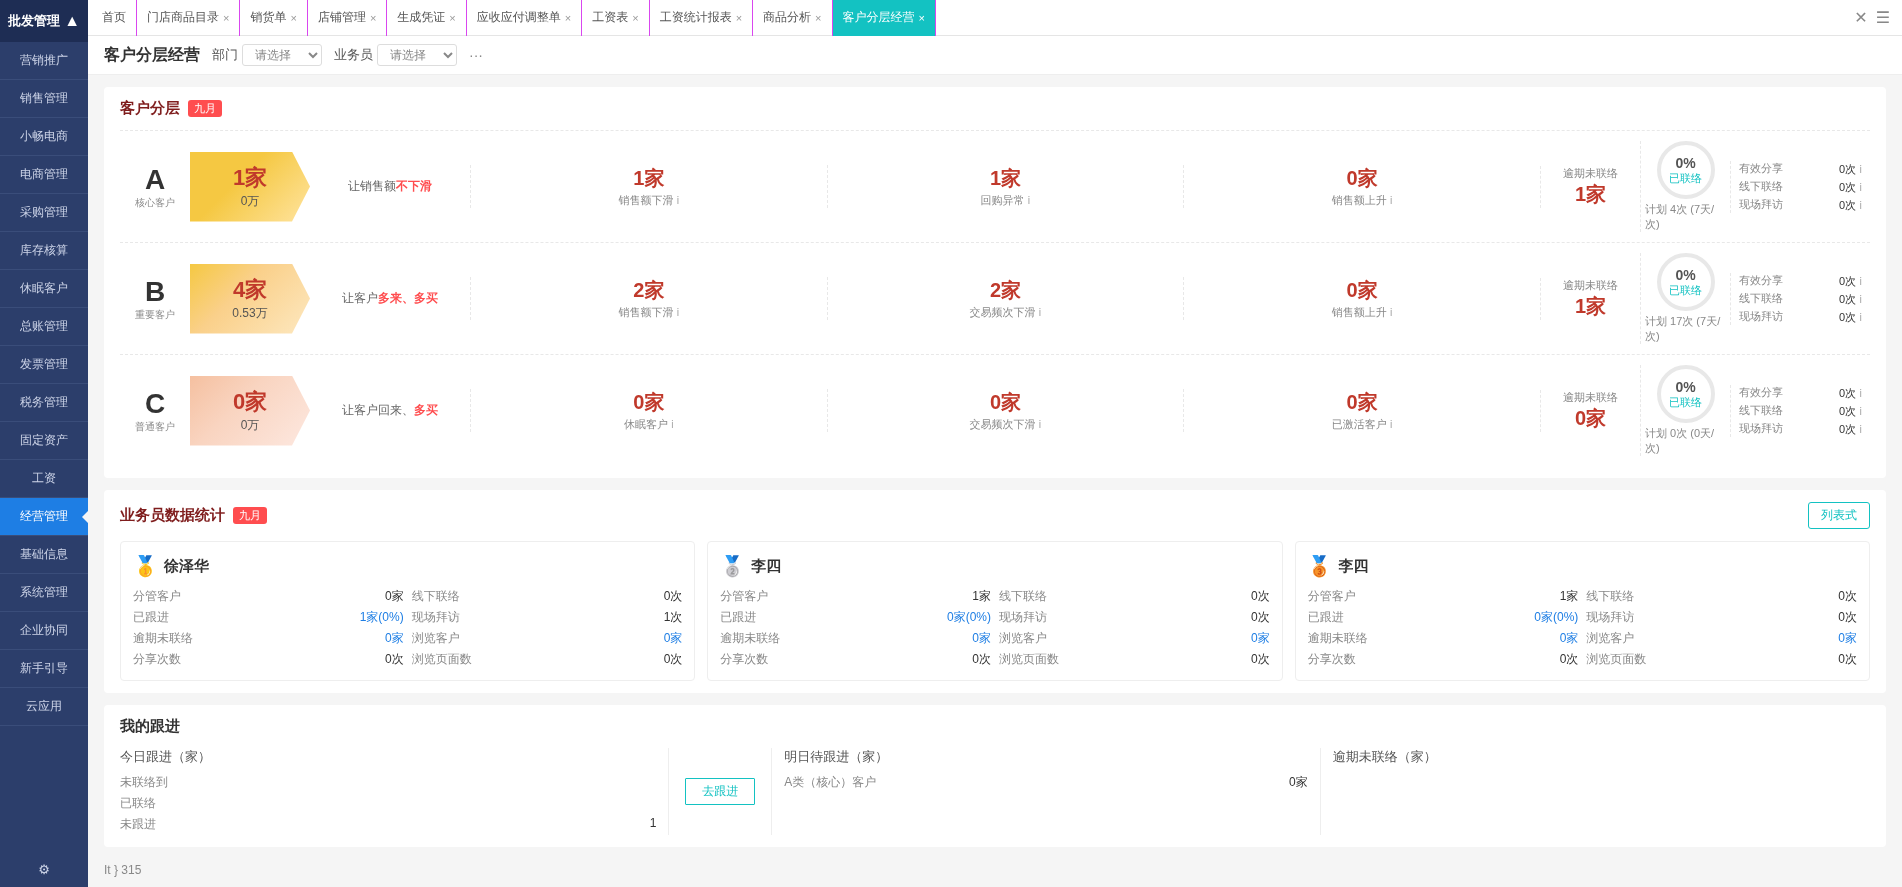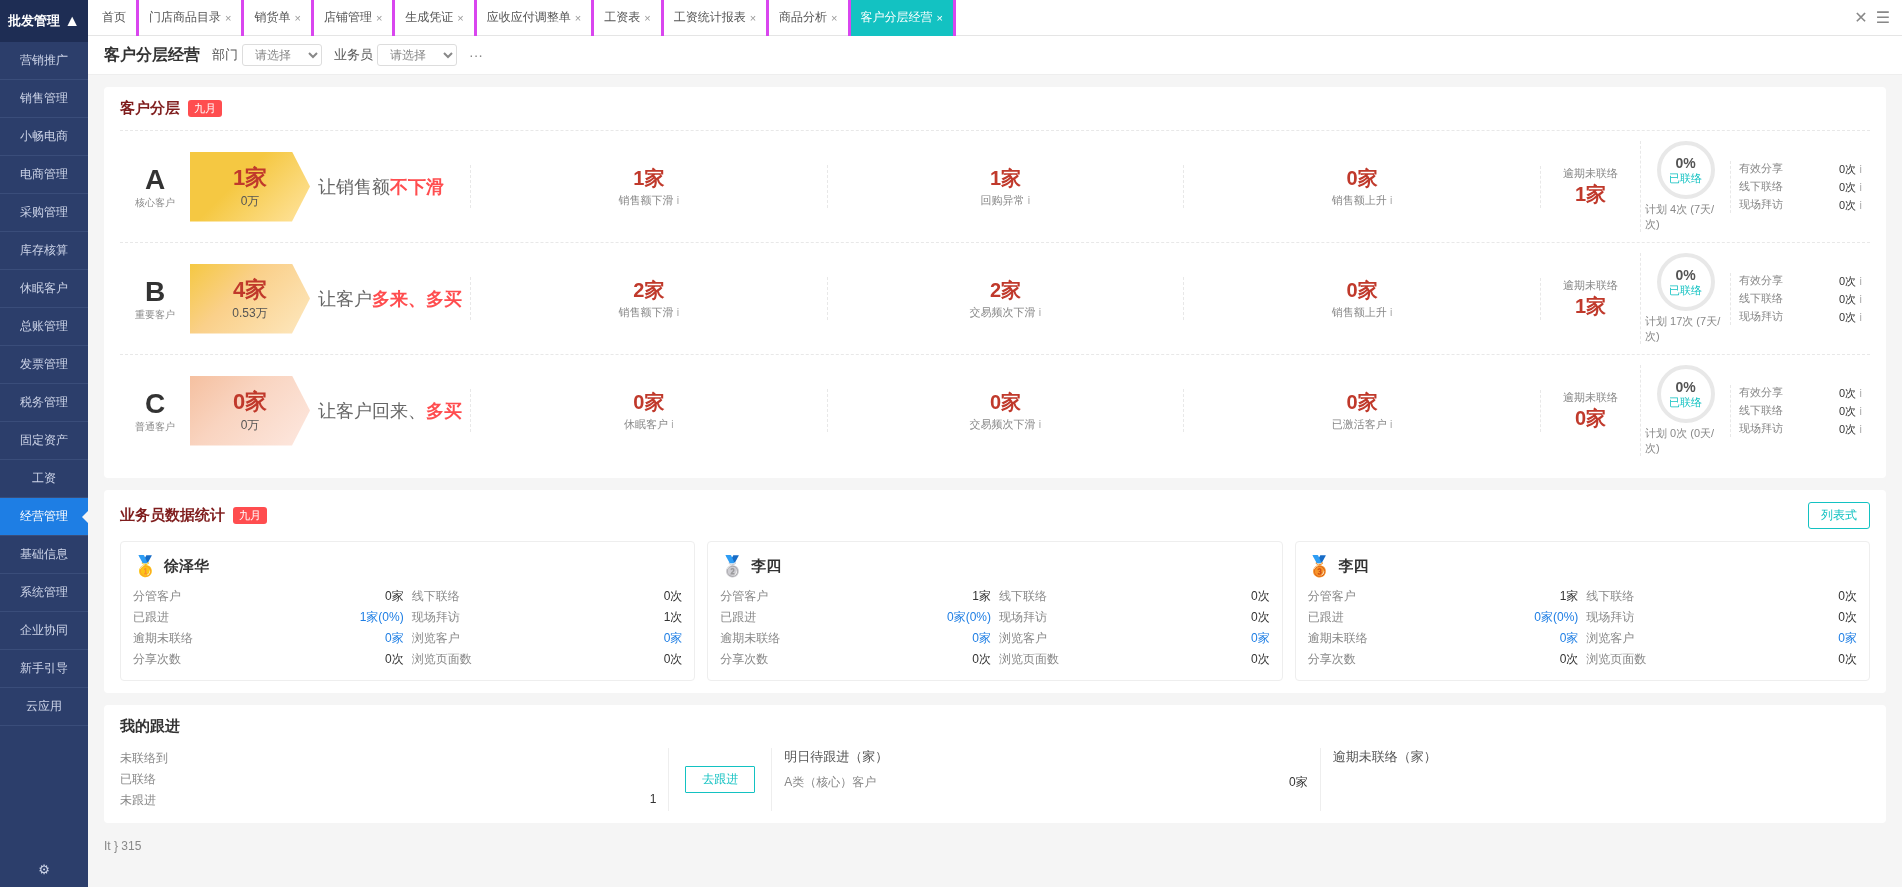--- a/index.html
+++ b/index.html
@@ -66,21 +66,21 @@
       padding: 0 4px;
       flex-shrink: 0;
     }
     .tab {
       display: flex; align-items: center;
       padding: 0 10px;
       height: 36px;
       font-size: 12px;
       cursor: pointer;
       color: #555;
-      border-right: 3px solid #d946ef;
+      border-right: 1px solid #d946ef;
       white-space: nowrap;
     }
     .tab .close { margin-left: 4px; color: #999; font-size: 11px; }
     .tab.active { background: #13c2c2; color: #fff; }
     .tab.active .close { color: #fff; }
     .tabbar-right { margin-left: auto; display: flex; align-items: center; gap: 8px; padding-right: 8px; }
     .tabbar-btn { font-size: 16px; cursor: pointer; color: #888; }
 
     
     .filterbar {
@@ -162,22 +162,22 @@
     .tier-stats-bg-c {
       background: linear-gradient(135deg, #f5c0a0 0%, #f9d4c0 40%, #fde8e0 100%);
       clip-path: polygon(0 0, 85% 0, 100% 50%, 85% 100%, 0 100%);
     }
     .tier-count { font-size: 22px; font-weight: bold; color: #c0392b; }
     .tier-amount { font-size: 12px; color: #555; }
 
     .tier-slogan {
       width: 160px;
       flex-shrink: 0;
-      text-align: left;
-      font-size: 18px;
+      text-align: center;
+      font-size: 12px;
       color: #666;
       padding: 0 8px;
     }
     .tier-slogan .highlight { color: #ff4d4f; font-weight: bold; }
 
     .tier-metrics {
       flex: 1;
       display: flex;
       gap: 0;
     }
@@ -688,20 +688,21 @@
 
     </div>
   </div>
         </div>
     </div>
 
     <div class="followup-section">
       <div class="followup-header">我的跟进</div>
       <div style="display:grid; grid-template-columns: 1fr auto 1fr 1fr; gap: 0;">
         <div style="padding: 0 12px 0 0; border-right: 1px solid #eee;">
+          <div class="followup-col-title">今日跟进（家）</div>
           <div id="today-rows">
               <div class="followup-row">
                 <span class="followup-key">未联络到</span>
                 <span class="followup-val"></span>
               </div>
               <div class="followup-row">
                 <span class="followup-key">已联络</span>
                 <span class="followup-val"></span>
               </div>
               <div class="followup-row">

